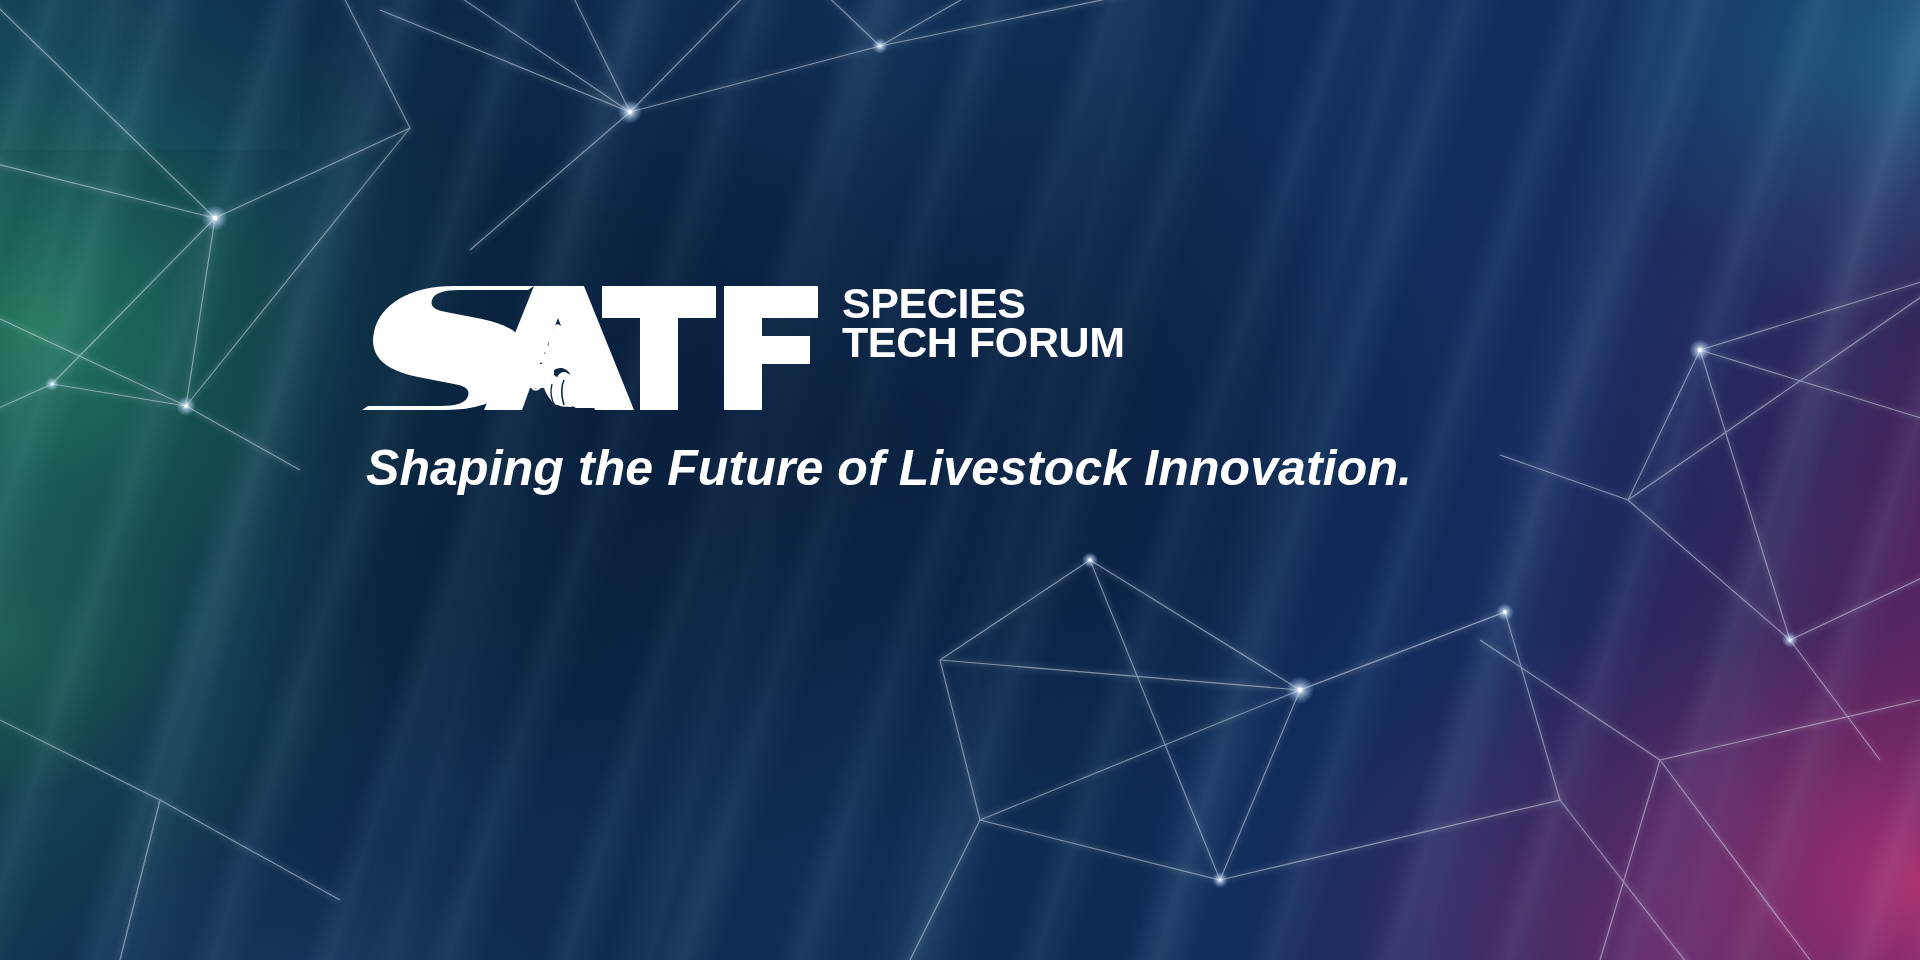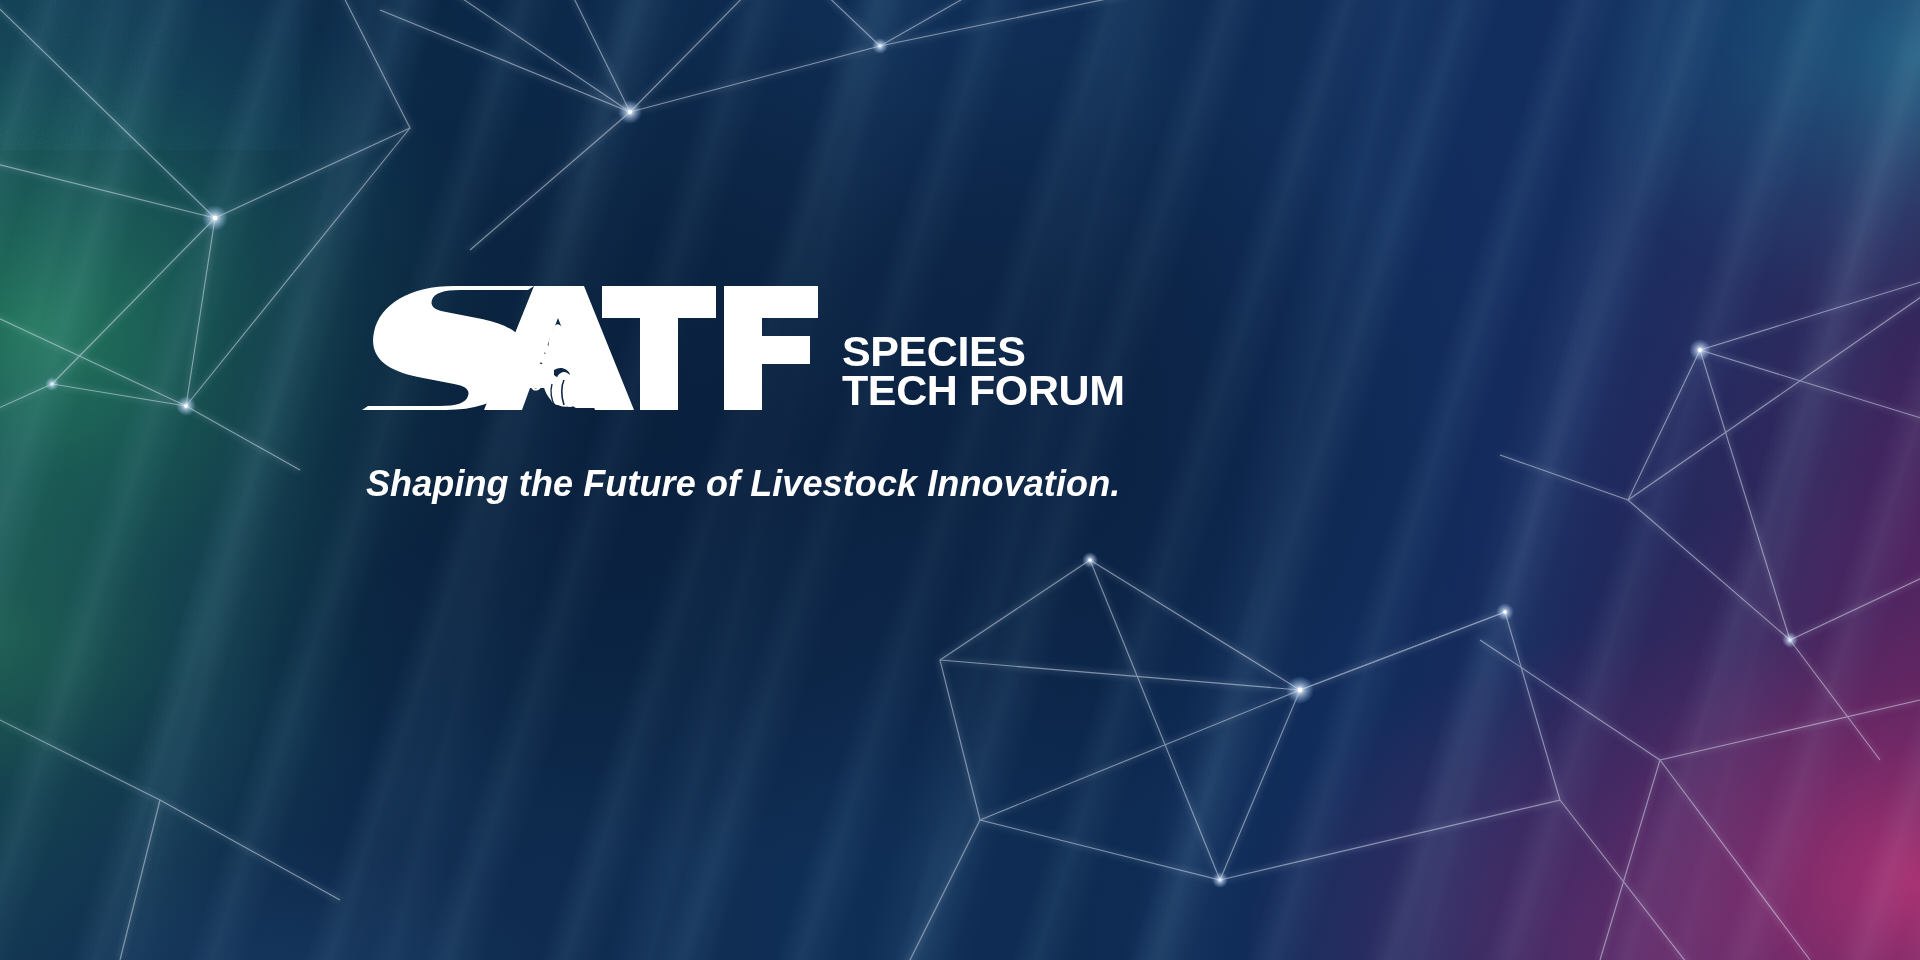--- a/index.html
+++ b/index.html
@@ -150,21 +150,21 @@
   
   #lockup {
     position: absolute;
     left: 362px;
     top: 278px;
     width: 1200px;
   }
 
   #wordmark-row {
     display: flex;
-    align-items: flex-end;
+    align-items: flex-start;
   }
 
   #satf-mark {
     display: block;
     width: 456px;
     height: 132px;
     flex: 0 0 auto;
   }
 
   #name-block {
@@ -177,26 +177,26 @@
     font-family: "Liberation Sans", sans-serif;
     font-weight: bold;
     font-size: 43px;
     line-height: 39px;
     letter-spacing: -0.4px;
     white-space: nowrap;
     color: #ffffff;
   }
 
   #tagline {
-    margin-top: 50px;
+    margin-top: 34px;
     margin-left: 4px;
     font-family: "Liberation Sans", sans-serif;
     font-style: italic;
     font-weight: bold;
-    font-size: 36px;
+    font-size: 50px;
     line-height: 48px;
     letter-spacing: 0.1px;
     color: #ffffff;
     white-space: nowrap;
   }
 </style>
 </head>
 <body>
 
 <div id="banner">

